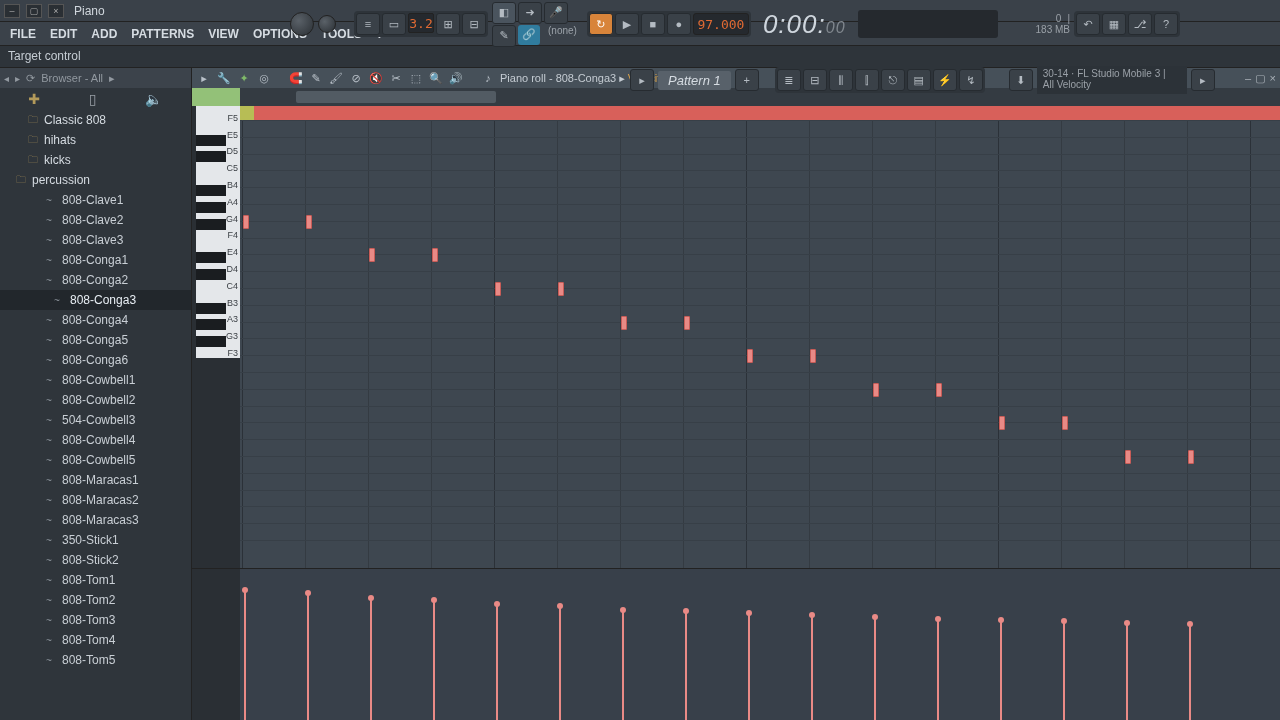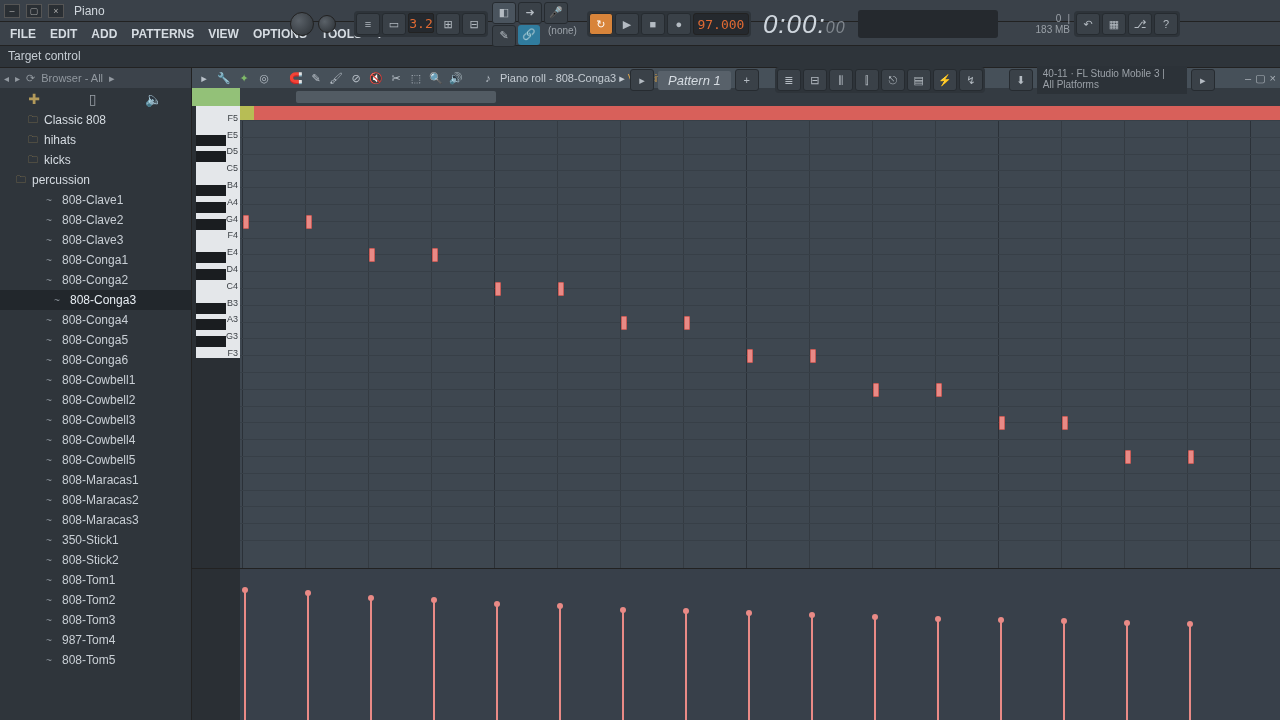--- a/index.html
+++ b/index.html
@@ -144,22 +144,22 @@
     <div class="tool-btn">⫼</div>
     <div class="tool-btn">⫿</div>
     <div class="tool-btn">⎋</div>
     <div class="tool-btn">▤</div>
     <div class="tool-btn">⚡</div>
     <div class="tool-btn">↯</div>
   </div>
   <div style="width:16px"></div>
   <div class="tool-btn">⬇</div>
   <div class="store-box">
-    <div>40-11 · FL Studio Mobile 3 |</div>
-    <div>All Platforms</div>
+    <div>30-14 · FL Studio Mobile 3 |</div>
+    <div>All Velocity</div>
   </div>
   <div class="tool-btn">▸</div>
 </div>
 
 <div class="main">
   <div class="browser">
     <div class="browser-top">
       <span class="arrow">◂</span>
       <span class="arrow">▸</span>
       <span>⟳</span>
@@ -227,21 +227,21 @@
         <div class="brow" style="padding-left: 62px;">
           <span class="icn" style="left: 46px;">~</span>
           <span>808-Cowbell1</span>
         </div>
         <div class="brow" style="padding-left: 62px;">
           <span class="icn" style="left: 46px;">~</span>
           <span>808-Cowbell2</span>
         </div>
         <div class="brow" style="padding-left: 62px;">
           <span class="icn" style="left: 46px;">~</span>
-          <span>808-Cowbell3</span>
+          <span>504-Cowbell3</span>
         </div>
         <div class="brow" style="padding-left: 62px;">
           <span class="icn" style="left: 46px;">~</span>
           <span>808-Cowbell4</span>
         </div>
         <div class="brow" style="padding-left: 62px;">
           <span class="icn" style="left: 46px;">~</span>
           <span>808-Cowbell5</span>
         </div>
         <div class="brow" style="padding-left: 62px;">
@@ -271,21 +271,21 @@
         <div class="brow" style="padding-left: 62px;">
           <span class="icn" style="left: 46px;">~</span>
           <span>808-Tom2</span>
         </div>
         <div class="brow" style="padding-left: 62px;">
           <span class="icn" style="left: 46px;">~</span>
           <span>808-Tom3</span>
         </div>
         <div class="brow" style="padding-left: 62px;">
           <span class="icn" style="left: 46px;">~</span>
-          <span>987-Tom4</span>
+          <span>808-Tom4</span>
         </div>
         <div class="brow" style="padding-left: 62px;">
           <span class="icn" style="left: 46px;">~</span>
           <span>808-Tom5</span>
         </div>
       </div>
   </div>
 
   <div class="piano-area">
     <div class="pr-toolbar" style="position:relative">

